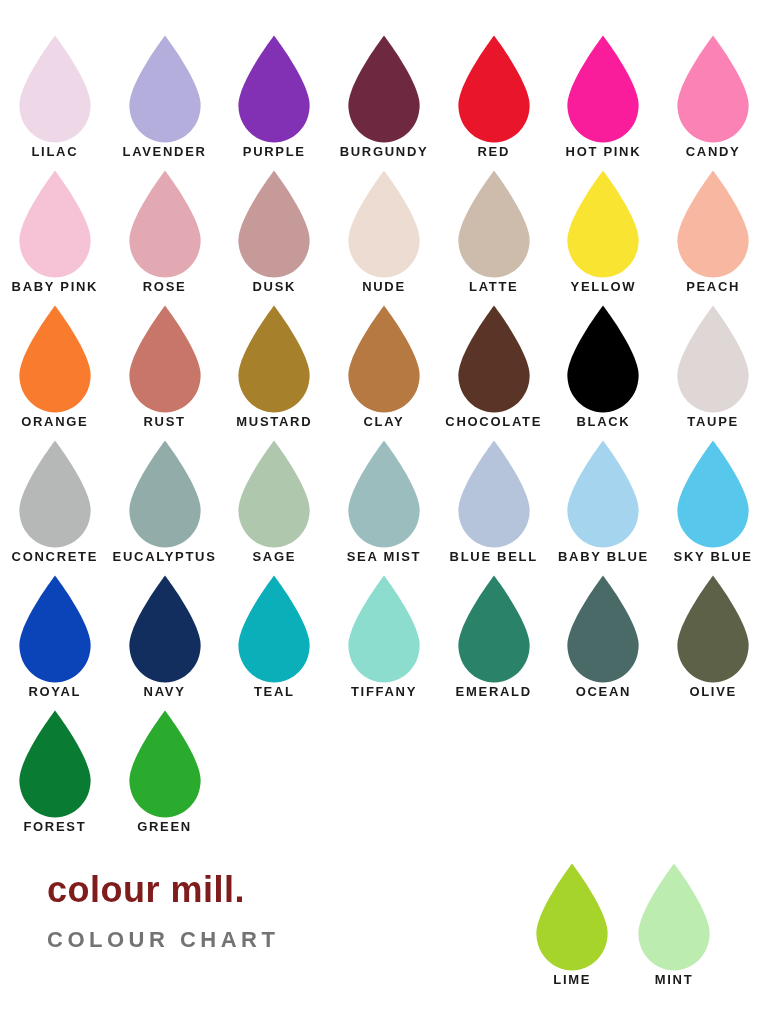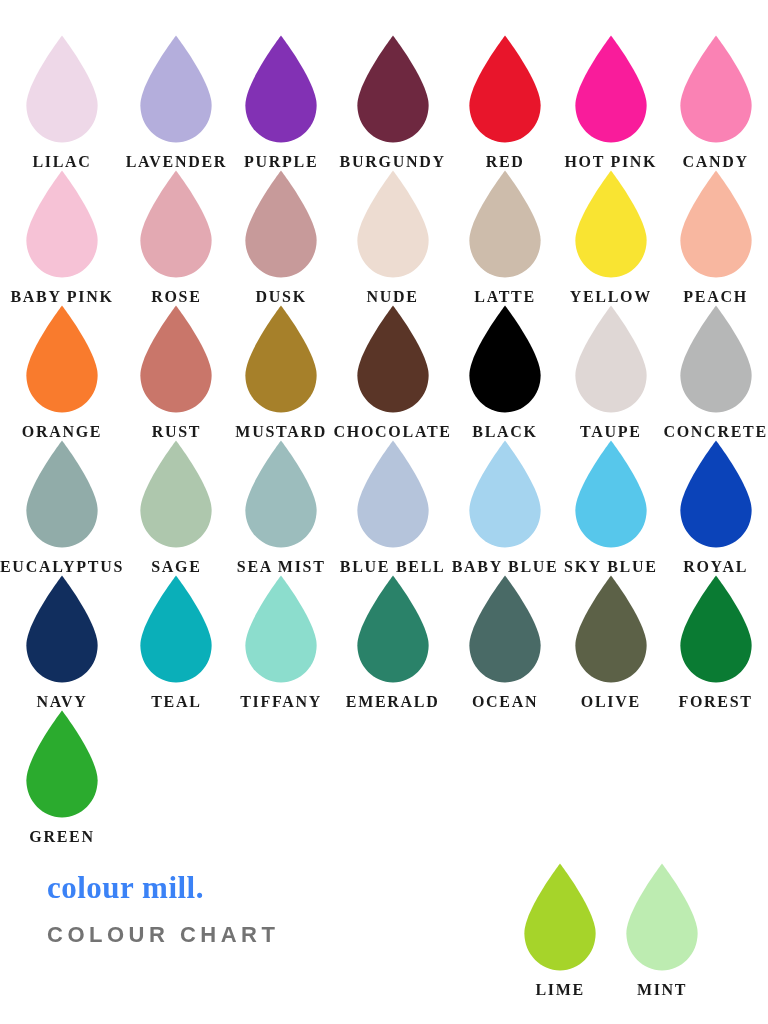--- a/index.html
+++ b/index.html
@@ -48,64 +48,63 @@
 
   .drop-wrap {
     width: 78px;
     height: 110px;
     display: block;
     line-height: 0;
   }
   .drop-wrap svg { display: block; width: 78px; height: 110px; }
 
   .swatch-label {
-    margin-top: 9px;
-    font-family: Liberation Serif, serif;
-    font-size: 16px;
+    font-family: Liberation Sans, sans-serif;
+    font-size: 13px;
     font-weight: 700;
     letter-spacing: 1.7px;
     color: #1a1a1a;
     text-align: center;
     text-transform: uppercase;
     white-space: nowrap;
   }
 
   
   .brand-block {
     position: absolute;
     left: 47px;
     top: 872px;
     width: 420px;
   }
   .brand-wordmark {
-    font-family: Liberation Serif, serif;
-    font-size: 31px;
+    font-family: Liberation Sans, sans-serif;
+    font-size: 36px;
     font-weight: 700;
-    color: #3b82f6;
+    color: #7f1d1d;
     letter-spacing: 0.5px;
     line-height: 1;
     margin: 0;
     white-space: nowrap;
   }
   .brand-subtitle {
     margin: 19px 0 0 0;
     font-family: "Liberation Sans", sans-serif;
     font-size: 22px;
     font-weight: 700;
     letter-spacing: 4.5px;
     color: #737373;
     text-transform: uppercase;
     white-space: nowrap;
   }
 
   
   .tail-row {
     position: absolute;
     top: 862px;
-    left: 0;
+    left: 12px;
     width: 713px;
     display: grid;
     grid-template-columns: repeat(7, 1fr);
   }
 </style>
 </head>
 <body>
 
 <div class="chart-page">
 
@@ -238,20 +237,28 @@
         </div>
         <div class="swatch-label">RUST</div>
       </div>
       <div class="swatch">
         <div class="drop-wrap">
           <svg viewBox="0 0 100 142" xmlns="http://www.w3.org/2000/svg" aria-hidden="true">
             <path d="M50 2 C50 2 96 62 96 92 C96 119 75 140 50 140 C25 140 4 119 4 92 C4 62 50 2 50 2 Z" fill="#A6802A"></path>
           </svg>
         </div>
         <div class="swatch-label">MUSTARD</div>
+      </div>
+      <div class="swatch">
+        <div class="drop-wrap">
+          <svg viewBox="0 0 100 142" xmlns="http://www.w3.org/2000/svg" aria-hidden="true">
+            <path d="M50 2 C50 2 96 62 96 92 C96 119 75 140 50 140 C25 140 4 119 4 92 C4 62 50 2 50 2 Z" fill="#B67942"></path>
+          </svg>
+        </div>
+        <div class="swatch-label">CLAY</div>
       </div>
       <div class="swatch">
         <div class="drop-wrap">
           <svg viewBox="0 0 100 142" xmlns="http://www.w3.org/2000/svg" aria-hidden="true">
             <path d="M50 2 C50 2 96 62 96 92 C96 119 75 140 50 140 C25 140 4 119 4 92 C4 62 50 2 50 2 Z" fill="#5A3527"></path>
           </svg>
         </div>
         <div class="swatch-label">CHOCOLATE</div>
       </div>
       <div class="swatch">

